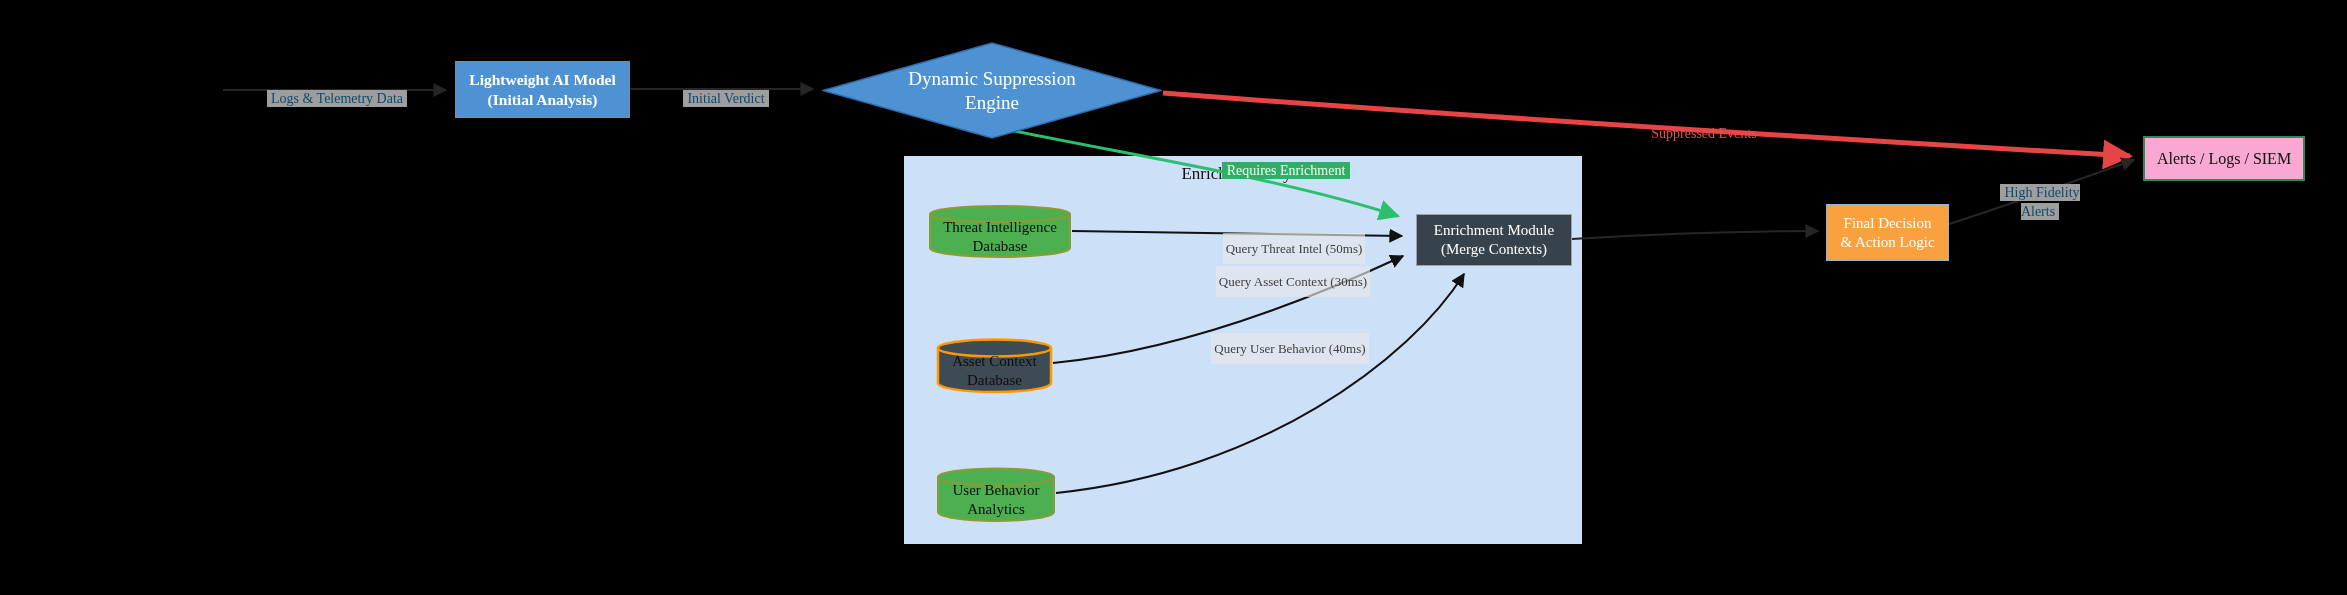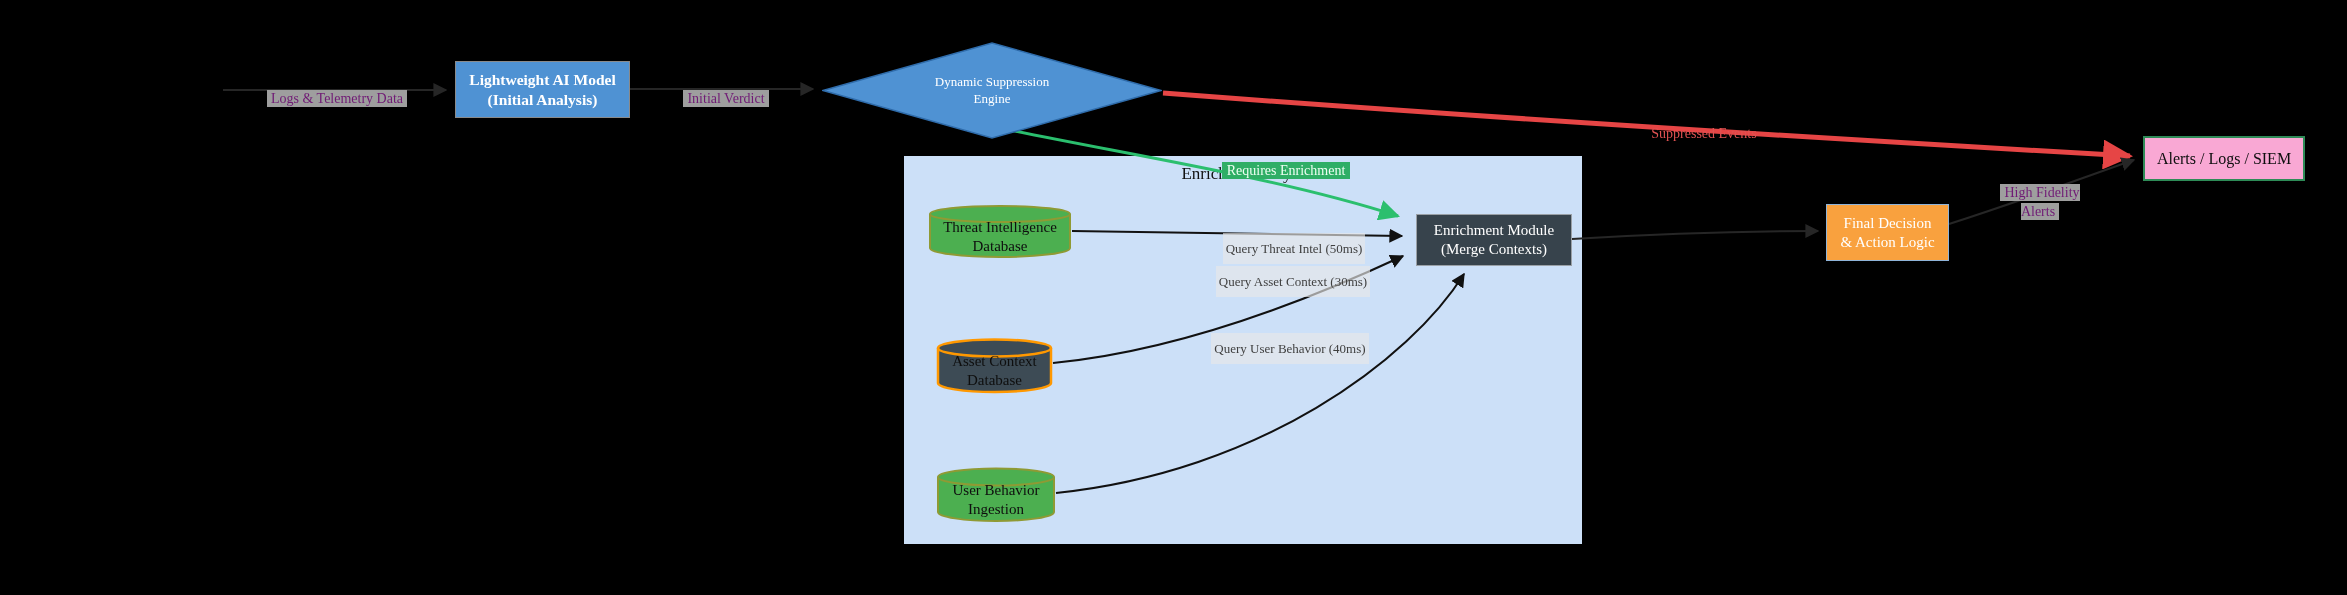--- a/index.html
+++ b/index.html
@@ -20,32 +20,32 @@
   #edges { position:absolute; left:0; top:0; z-index:2; pointer-events:none; }
   
   .node {
     position:absolute; z-index:3; display:flex; align-items:center;
     justify-content:center; text-align:center;
   }
   .lbl { white-space:pre-line; line-height:1.25; position:relative; z-index:2; }
   .shape-svg { position:absolute; inset:0; width:100%; height:100%; z-index:1; }
   .node-raw   { background:#3d4b55; border:2.5px solid #ff9800; color:#0e0e0e; font-size:16px; }
   .node-ai    { background:#4f92d3; border:1.5px solid #8a8a8a; color:#fff; font-size:15.5px;font-weight:bold; }
-  .node-diamond { color:#fff; font-size:13px; }
+  .node-diamond { color:#fff; font-size:19px; }
   .node-module{ background:#37434c; border:1.5px solid #9aa0a6; color:#fff; font-size:15px; }
   .node-final { background:#f9a13e; border:1.5px solid #8fb4d9; color:#fff; font-size:15px; }
   .node-alerts{ background:#f9a8d4; border:2px solid #2e8b57; color:#0e0e0e; font-size:16px; }
   .node-cyl   { color:#0e0e0e; font-size:15px; }
   .node-cyl .lbl { padding-top:10px; }
   
   .edge-label {
     position:absolute; z-index:4; text-align:center; font-size:14px;
     white-space:pre-line; line-height:1.4;
   }
-  .gray-lbl span  { background:#9e9e9e; color:#701a75; padding:1px 4px; }
+  .gray-lbl span  { background:#9e9e9e; color:#0c4a6e; padding:1px 4px; }
   .red-lbl        { color:#e05252; }
   .green-lbl span { background:#2fae66; color:#eefff3; padding:1px 5px; }
   .query-lbl      { font-size:13px; }
   .query-lbl span { background:rgba(232,232,232,0.65); color:#3f3f3f; padding:8px 3px; }
 </style>
 </head>
 <body>
 
 <div id="canvas">
 
@@ -111,21 +111,21 @@
     <span class="lbl">Asset Context
 Database</span>
   </div>
 
   <div class="node node-cyl" style="left:936px;top:466px;width:120px;height:58px">
     <svg class="shape-svg" viewBox="0 0 120 58" preserveAspectRatio="none">
       <path d="M2,11 L2,46 A58,9 0 0 0 118,46 L118,11" fill="#4caf50" stroke="#8f9a34" stroke-width="2"></path>
       <ellipse cx="60" cy="11" rx="58" ry="8.5" fill="#4caf50" stroke="#8f9a34" stroke-width="2"></ellipse>
     </svg>
     <span class="lbl">User Behavior
-Ingestion</span>
+Analytics</span>
   </div>
 
   <div class="node node-module" style="left:1416px;top:214px;width:156px;height:52px">
     <span class="lbl">Enrichment Module
 (Merge Contexts)</span>
   </div>
 
   <div class="node node-final" style="left:1826px;top:204px;width:123px;height:57px">
     <span class="lbl">Final Decision
 &amp; Action Logic</span>

